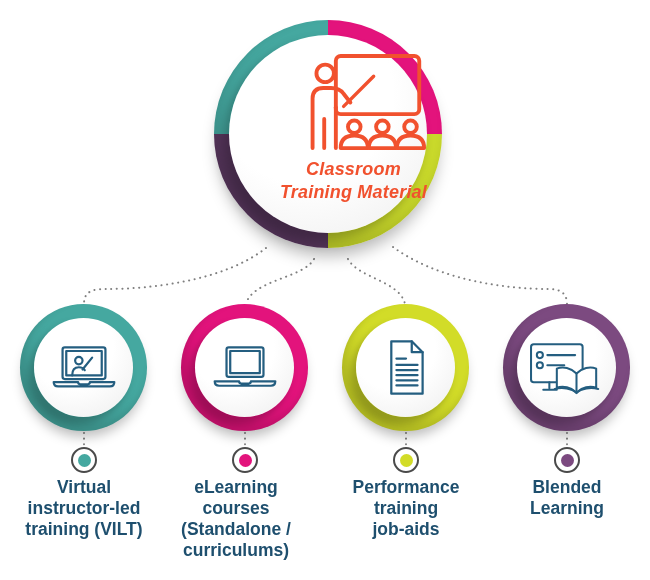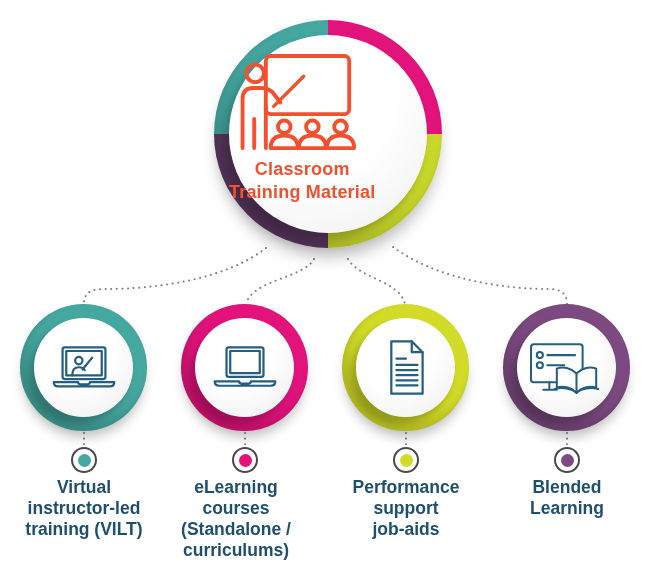--- a/index.html
+++ b/index.html
@@ -18,21 +18,21 @@
     position:absolute;left:214px;top:20px;width:228px;height:228px;border-radius:50%;
     background:conic-gradient(from 0deg at 50% 50%,
       var(--tr) 0deg 90deg, var(--br) 90deg 180deg,
       var(--bl) 180deg 270deg, var(--tl) 270deg 360deg);
     box-shadow:0 12px 16px -4px rgba(0,0,0,.28), inset 6px -8px 12px rgba(0,0,0,.15);
   }
   .center-inner{
     position:absolute;left:15px;top:15px;width:198px;height:198px;border-radius:50%;
     background:radial-gradient(circle at 38% 30%, #ffffff 48%, #f1f1f1 90%, #e9e9e9 100%);
     box-shadow:-6px 8px 12px rgba(0,0,0,.30);
-    display:flex;flex-direction:column;align-items:flex-start;padding-top:13px;box-sizing:border-box;
+    display:flex;flex-direction:column;align-items:flex-end;padding-top:13px;box-sizing:border-box;font-style:italic;
   }
   .center-icon{color:var(--orange);}
   .center-title{
     margin-top:1px;color:var(--orange);font-size:18px;line-height:23px;font-weight:bold;
     text-align:center;white-space:pre-line;letter-spacing:.2px;
   }
 
   
   .node{position:absolute;top:304px;width:127px;height:127px;border-radius:50%;
     background:var(--c,#888);
@@ -175,18 +175,18 @@
     </div>
 
   <div class="label lpos0">Virtual
 instructor-led
 training (VILT)</div>
   <div class="label lpos1">eLearning
 courses
 (Standalone /
 curriculums)</div>
   <div class="label lpos2">Performance
-support
+training
 job-aids</div>
   <div class="label lpos3">Blended
 Learning</div>
 
 </div>
 
 </body></html>

